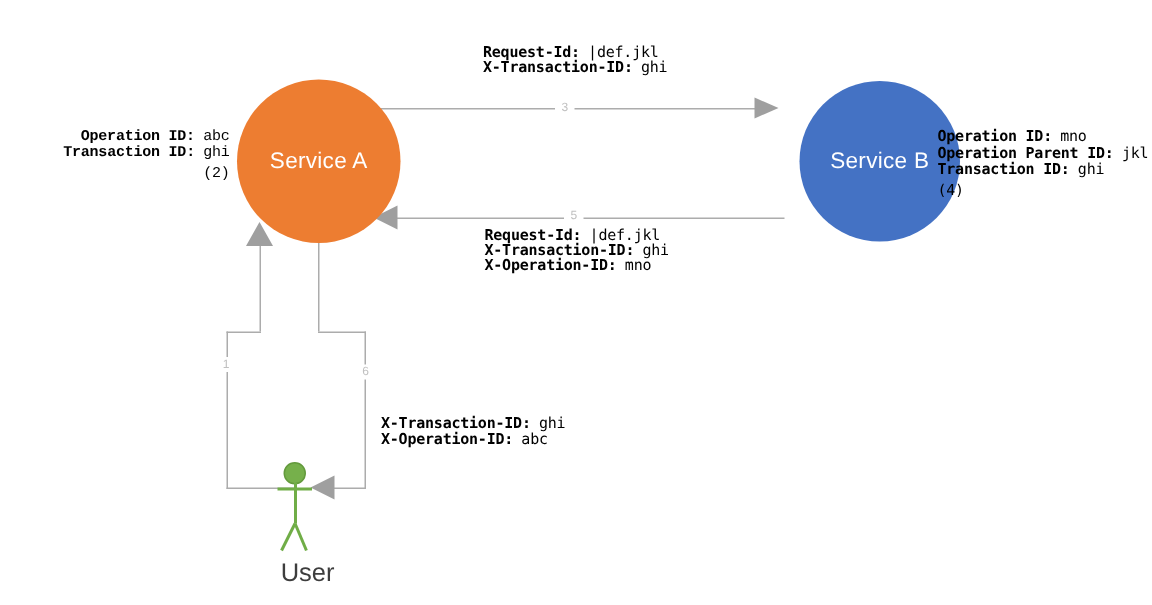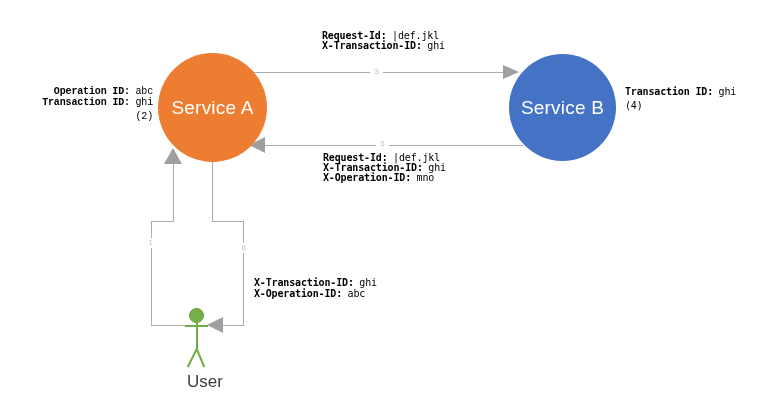--- a/index.html
+++ b/index.html
@@ -2,23 +2,23 @@
 <html><head>
 <meta charset="utf-8">
 <style>
   html,body{margin:0;padding:0;background:#fff;}
   .canvas{
     position:relative;width:768px;height:403px;background:#ffffff;
     font-family:"Liberation Sans","DejaVu Sans",sans-serif;overflow:hidden;
   }
   
   .node{position:absolute;border-radius:50%;display:flex;align-items:center;justify-content:center;}
-  .node .node-label{color:#ffffff;font-size:19px;letter-spacing:.2px;text-align:right;}
+  .node .node-label{color:#ffffff;font-size:15px;letter-spacing:.2px;text-align:right;}
   .node-a{left:158px;top:53px;width:109px;height:109px;background:#ED7D31;}
-  .node-b{left:509px;top:54px;width:107px;height:107px;background:#4472C4;}
+  .node-b{left:533px;top:54px;width:107px;height:107px;background:#4472C4;}
   
   .seg{position:absolute;background:#acacac;}
   
   .ah{position:absolute;width:0;height:0;}
   .ah-right{border-top:7px solid transparent;border-bottom:7px solid transparent;border-left:16px solid #9f9f9f;}
   .ah-left{border-top:8px solid transparent;border-bottom:8px solid transparent;border-right:16px solid #9f9f9f;}
   .ah-up{border-left:9px solid transparent;border-right:9px solid transparent;border-bottom:16px solid #9f9f9f;}
   
   .marker{
     position:absolute;background:#ffffff;color:#c0c0c0;font-size:8px;line-height:10px;
@@ -77,20 +77,22 @@
     <span class="node-label">Service B</span>
   </div>
 
   <div class="mono right-align" style="left:10px;top:86px;width:143px;font-family:Liberation Mono, monospace;">
     <div><span class="lbl">Operation ID:</span><span class="val">abc</span></div>
     <div><span class="lbl">Transaction ID:</span><span class="val">ghi</span></div>
     <div class="step">(2)</div>
   </div>
 
   <div class="mono" style="left:625px;top:86px;">
+    <div><span class="lbl">Operation ID:</span><span class="val">mno</span></div>
+    <div><span class="lbl">Operation Parent ID:</span><span class="val">jkl</span></div>
     <div><span class="lbl">Transaction ID:</span><span class="val">ghi</span></div>
     <div class="step">(4)</div>
   </div>
 
   <div class="mono tight" style="left:322px;top:31px;">
     <div><span class="lbl">Request-Id:</span><span class="val">|def.jkl</span></div>
     <div><span class="lbl">X-Transaction-ID:</span><span class="val">ghi</span></div>
   </div>
 
   <div class="mono tight" style="left:323px;top:153px;">

